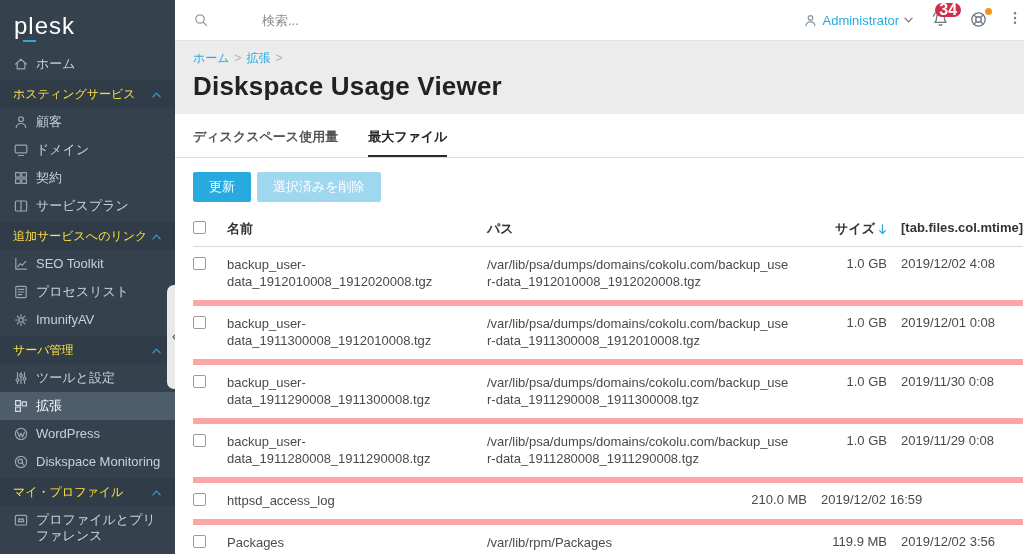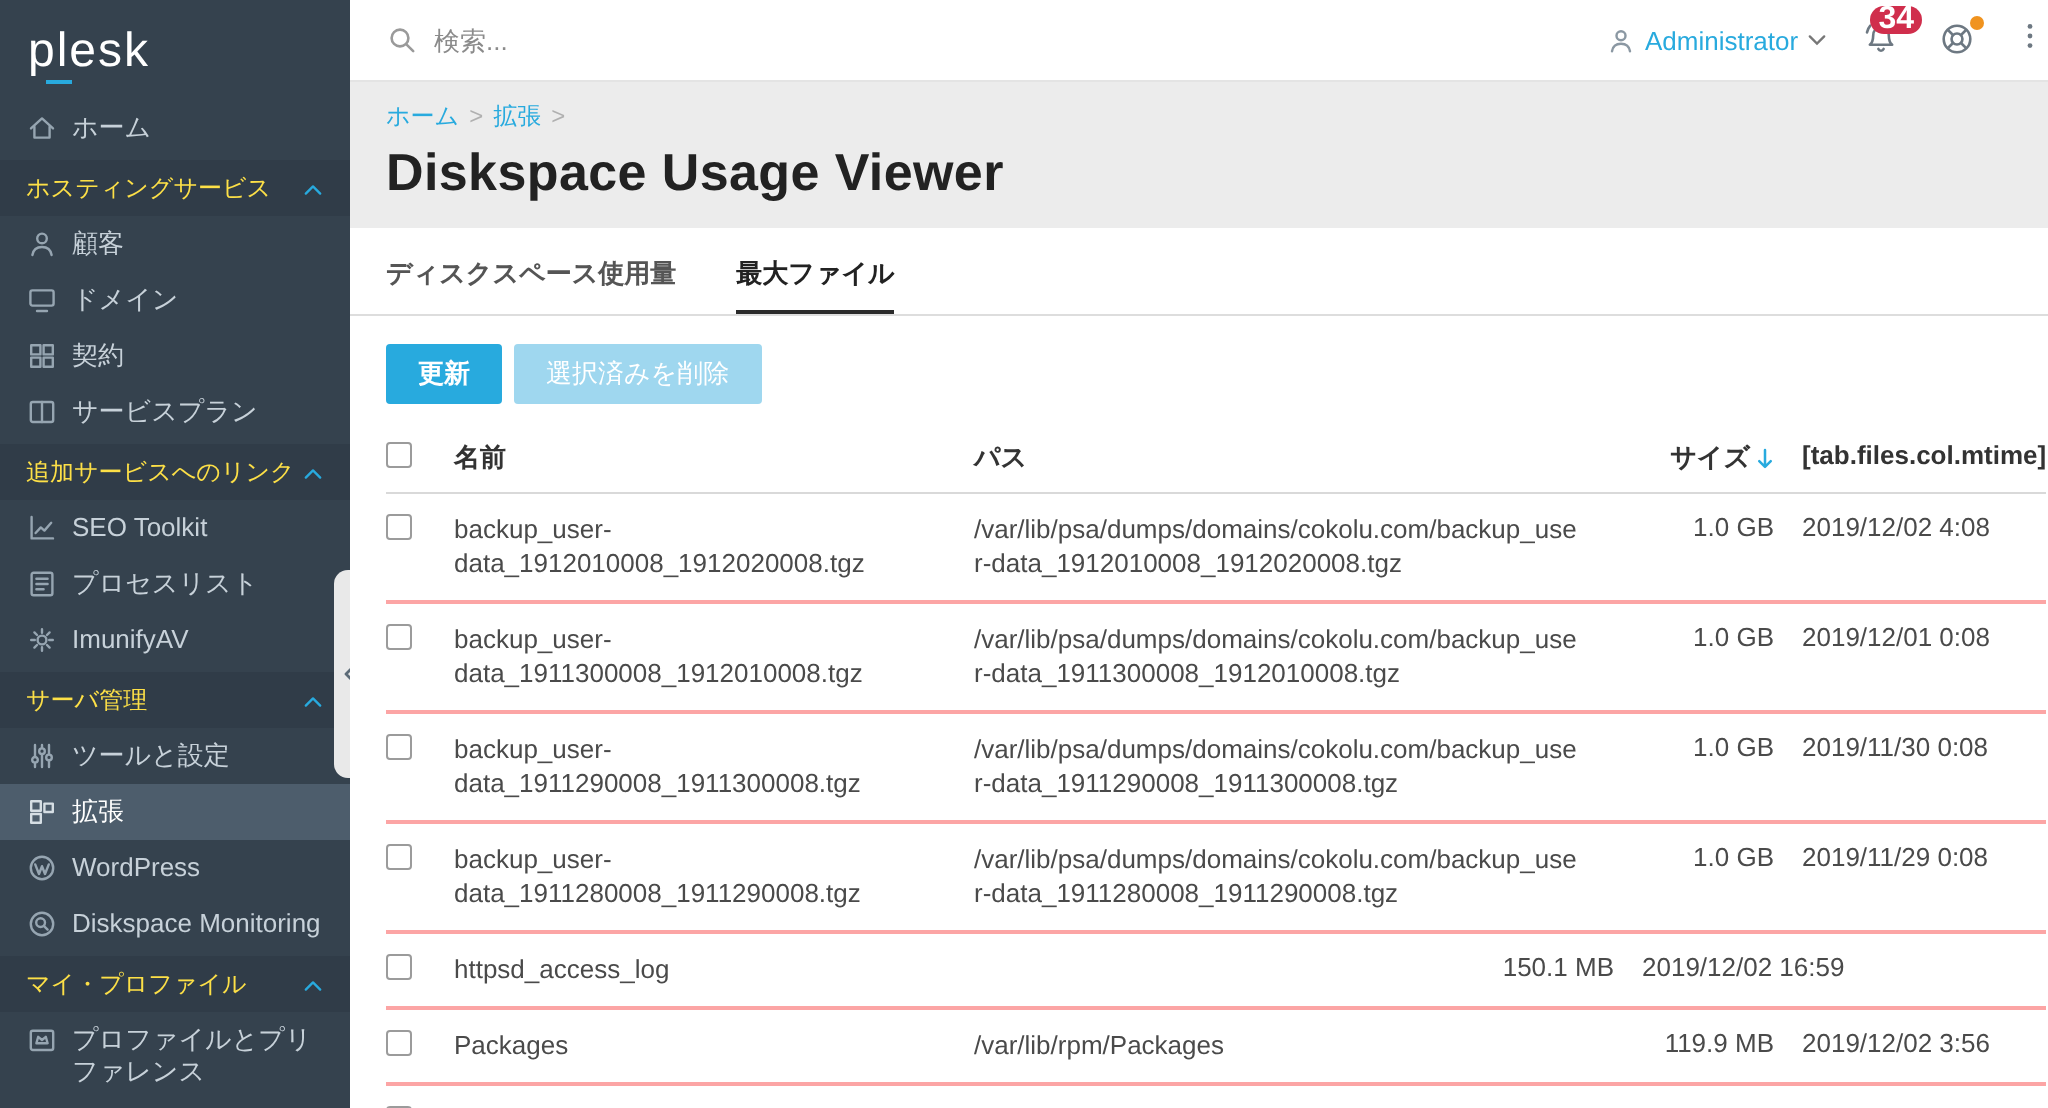--- a/index.html
+++ b/index.html
@@ -18,21 +18,21 @@
   .sb-section { display:flex; align-items:center; justify-content:space-between; padding:6px 14px 5px 13px; margin-top:2px; color:#fde047; font-size:12px; background:#303c48; }
   .sb-section .sb-caret { color:#28aade; width:9px; height:6px; }
   .collapse-handle { position:absolute; left:167px; top:285px; width:15px; height:104px; background:#e9e9e9; border-radius:7px; display:flex; align-items:center; justify-content:center; color:#5c6b77; z-index:5; cursor:pointer; }
   .collapse-handle svg { width:6px; height:10px; }
 
   
   .main { flex:1; display:flex; flex-direction:column; background:#fff; position:relative; }
   .topbar { height:41px; background:#fff; border-bottom:1px solid #e4e4e4; display:flex; align-items:center; padding:0 14px 0 18px; }
   .search { display:flex; align-items:center; flex:1; color:#8b8b8b; }
   .search svg { width:16px; height:16px; margin-right:8px; color:#9a9a9a; }
-  .search input { border:none; outline:none; font-size:13px; color:#14532d; width:300px; font-family:inherit; background:transparent; }
+  .search input { border:none; outline:none; font-size:13px; color:#14532d; width:300px; font-family:inherit; background:transparent;margin-left:45px; }
   .search input::placeholder { color:#8b8b8b; }
   .topbar-right { display:flex; align-items:center; gap:18px; }
   .user-block { display:flex; align-items:center; gap:5px; color:#28aade; cursor:pointer; }
   .user-block .u-icon { width:15px; height:15px; color:#8b98a3; }
   .user-block .caret { width:9px; height:6px; color:#777; }
   .icon-btn { position:relative; width:20px; height:20px; color:#6d7882; cursor:pointer; }
   .icon-btn svg { width:19px; height:19px; }
   .badge { position:absolute; top:-7px; right:-10px; background:#d02e4c; color:#fff; font-size:16px; line-height:14px; padding:0 4px; border-radius:8px; font-weight:bold; }
   .dot { position:absolute; top:-2px; right:-3px; width:7px; height:7px; border-radius:50%; background:#f0931f; }
   .kebab svg { width:16px; height:16px; }
@@ -42,26 +42,26 @@
   .breadcrumb a { color:#28aade; text-decoration:none; cursor:pointer; }
   .breadcrumb .sep { margin:0 5px; color:#b0b0b0; }
   h1.page-title { font-size:26px; font-weight:bold; color:#222; margin-top:4px; letter-spacing:.2px; }
 
   .tabs { display:flex; gap:30px; padding:14px 18px 0 18px; border-bottom:1px solid #ddd; }
   .tab { padding-bottom:9px; color:#555; font-weight:bold; cursor:pointer; border-bottom:2px solid transparent; }
   .tab.active { color:#222; border-bottom-color:#2b2b2b; }
 
   .toolbar { display:flex; gap:6px; padding:14px 18px 12px 18px; }
   .btn { border:none; border-radius:2px; font-size:13px; padding:6px 16px; color:#fff; cursor:pointer; font-family:inherit; }
-  .btn.primary { background:#28aade;font-weight:bold; }
+  .btn.primary { background:#28aade; }
   .btn.disabled { background:#9fd7ef; cursor:default; }
 
   
   .table { padding:0 18px; flex:1; overflow:hidden; }
-  .trow { display:grid; grid-template-columns:34px 260px 320px 80px 1fr; align-items:start; border-bottom:2px solid #fca5a5; padding:9px 0 10px 0; }
+  .trow { display:grid; grid-template-columns:34px 260px 320px 80px 1fr; align-items:start; border-bottom:6px solid #fca5a5; padding:9px 0 10px 0; }
   .trow.head { border-bottom:1px solid #d9d9d9; padding:6px 0 8px 0; }
   .trow.head .hcell { color:#333; font-weight:bold; }
   .cell-size { text-align:right; }
   .cell-mtime { padding-left:14px; white-space:nowrap; }
   .cell-path { padding-right:18px; overflow-wrap:break-word; word-break:break-word; line-height:17px; }
   .cell-name { line-height:17px; padding-right:10px; overflow-wrap:break-word; }
   .cb { display:inline-block; width:13px; height:13px; border:1px solid #9b9b9b; border-radius:2px; background:#fff; cursor:pointer; margin-top:1px; }
   .size-sort { display:inline-flex; align-items:center; gap:3px; justify-content:flex-end; }
   .sort-arrow { width:9px; height:11px; color:#28aade; }
 </style>
@@ -305,21 +305,21 @@
           <div class="trow">
             <span><span class="cb"></span></span>
             <span class="cell-name">backup_user-data_1911280008_1911290008.tgz</span>
             <span class="cell-path">/var/lib/psa/dumps/domains/cokolu.com/backup_user-data_1911280008_1911290008.tgz</span>
             <span class="cell-size">1.0 GB</span>
             <span class="cell-mtime">2019/11/29 0:08</span>
           </div>
           <div class="trow">
             <span><span class="cb"></span></span>
             <span class="cell-name">httpsd_access_log</span>
-            <span class="cell-size">150.1 MB</span>
+            <span class="cell-size">210.0 MB</span>
             <span class="cell-mtime">2019/12/02 16:59</span>
           </div>
           <div class="trow">
             <span><span class="cb"></span></span>
             <span class="cell-name">Packages</span>
             <span class="cell-path">/var/lib/rpm/Packages</span>
             <span class="cell-size">119.9 MB</span>
             <span class="cell-mtime">2019/12/02 3:56</span>
           </div>
           <div class="trow">

